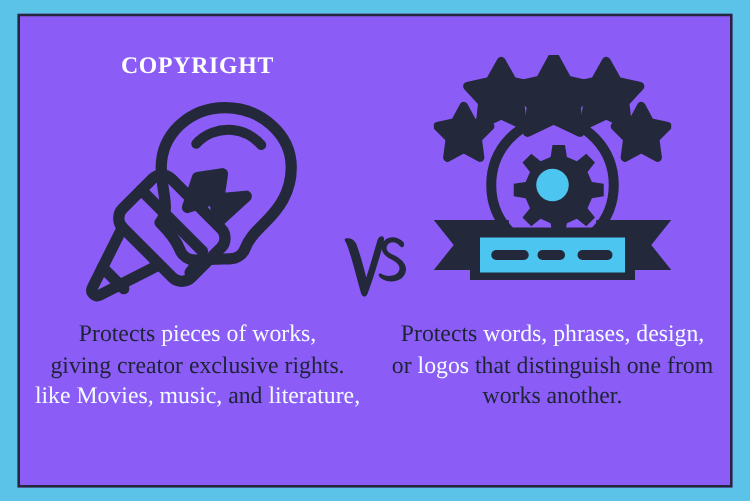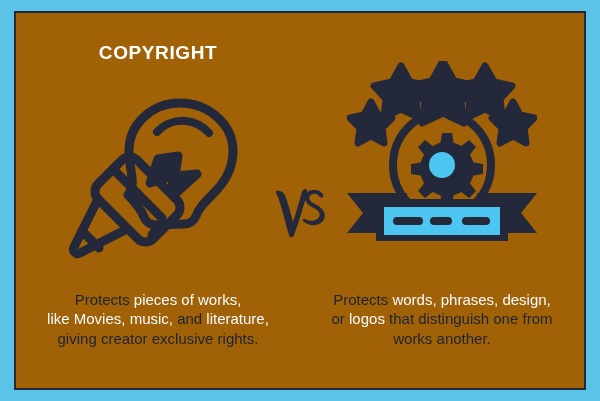--- a/index.html
+++ b/index.html
@@ -25,22 +25,23 @@
     background: #5bc3e8;
     box-sizing: border-box;
   }
   .inner-frame {
     position: absolute;
     left: 14px;
     top: 11px;
     right: 14px;
     bottom: 11px;
     border: 2px solid #23293a;
-    background: #a16207;
+    background: #8b5cf6;
     box-sizing: border-box;
+    font-family: Liberation Serif, serif;
   }
   .cols {
     position: absolute;
     left: 0; top: 0; right: 0; bottom: 0;
     display: flex;
     flex-direction: row;
   }
   .col {
     flex: 1 1 0;
     display: flex;
@@ -58,23 +59,23 @@
     line-height: 1;
   }
   .art {
     flex: 1 1 auto;
     display: flex;
     align-items: center;
     justify-content: center;
     width: 100%;
   }
   .caption {
-    margin-bottom: 40px;
+    margin-bottom: 58px;
     text-align: center;
-    font-size: 15px;
+    font-size: 19px;
     line-height: 1.30;
     color: #1d2436;
     padding: 0 6px;
     white-space: nowrap;
   }
   .caption .w { color: #f2fbff; }
   .caption .d { color: #1d2436; }
   .vs-wrap {
     position: absolute;
     left: 50%;
@@ -128,24 +129,24 @@
               </g>
             </svg>
           </span>
         </div>
 
         <div class="caption">
           <div>
             <span class="d">Protects </span><span class="w">pieces of works,</span>
           </div>
           <div>
+            <span class="d">giving creator exclusive rights.</span>
+          </div>
+          <div>
             <span class="w">like Movies, music, </span><span class="d">and </span><span class="w">literature,</span>
-          </div>
-          <div>
-            <span class="d">giving creator exclusive rights.</span>
           </div>
         </div>
       </div>
 
       <div class="col">
 
         <div class="art">
           <span>
             <svg width="190" height="180" viewBox="0 0 190 180" aria-hidden="true">
               <g fill="#23293a">

